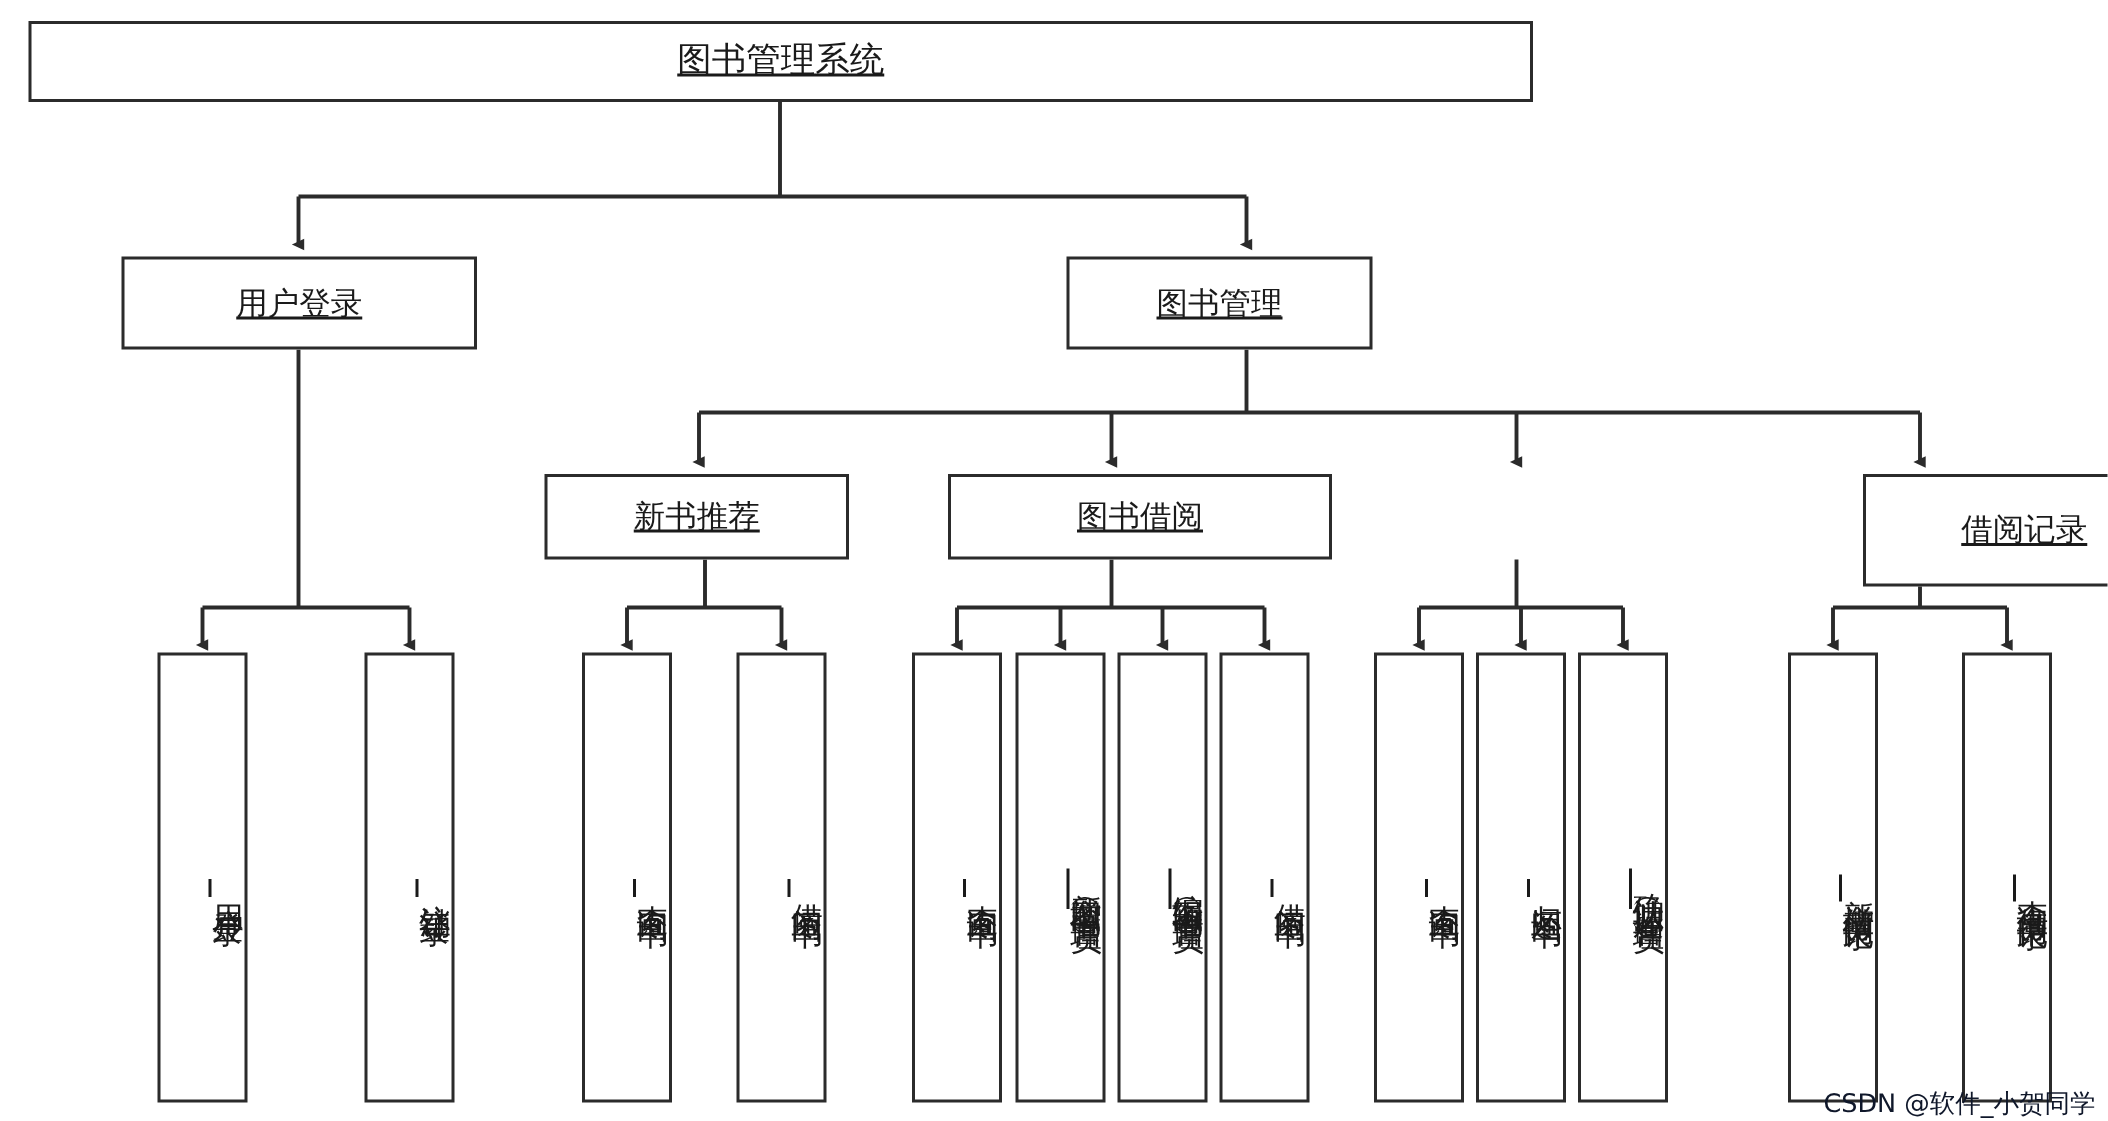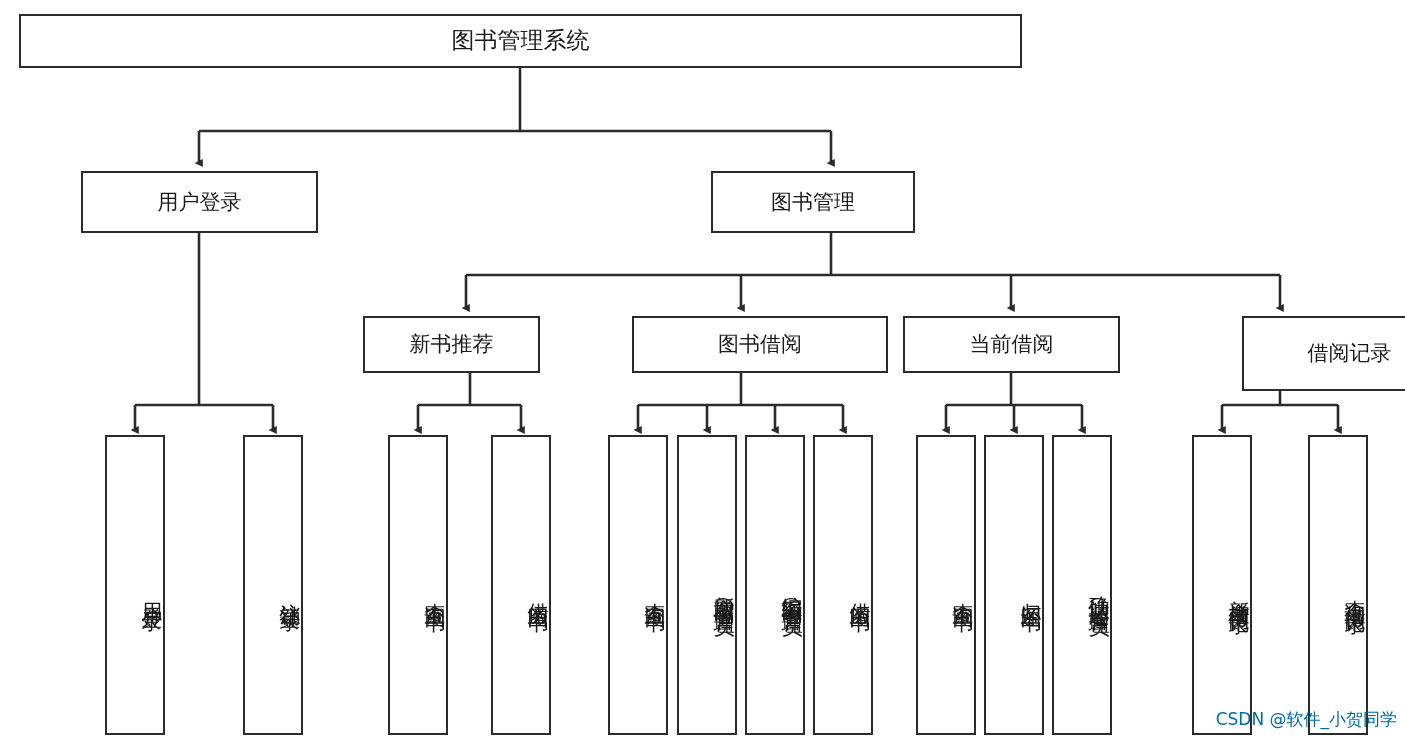--- a/index.html
+++ b/index.html
@@ -36,20 +36,21 @@
     align-items: center;
     justify-content: center;
     color: #1a1a1a;
     z-index: 2;
   }
   .node .label {
     display: block;
     text-align: right;
     line-height: 1.18;
     white-space: pre;
+    text-decoration: underline;
   }
   .level1 { font-size: 23px; }
   .level2 { font-size: 21px; }
   .level3 { font-size: 21px; }
   
   .leaf {
     writing-mode: vertical-rl;
     text-orientation: upright;
     align-items: flex-start;
     justify-content: center;
@@ -59,23 +60,23 @@
   .leaf .label {
     writing-mode: vertical-rl;
     text-orientation: upright;
     line-height: 1.05;
     letter-spacing: 3px;
     white-space: pre;
   }
   .watermark {
     position: absolute;
     right: 8px;
-    bottom: 16px;
+    bottom: 0;
     font-size: 17px;
-    color: #0369a1;
+    color: #0f172a;
     z-index: 5;
     white-space: nowrap;
   }
 </style>
 </head>
 <body>
 
 <div id="canvas">
 
   <svg id="wires" viewBox="0 0 1405 747">
@@ -132,29 +133,26 @@
     <span class="label">图书管理系统</span>
   </div>
 
   <div class="node level2" style="left:81px; top:171px; width:237px; height:62px;">
     <span class="label">用户登录</span>
   </div>
   <div class="node level2" style="left:711px; top:171px; width:204px; height:62px;">
     <span class="label">图书管理</span>
   </div>
 
-  <div class="node level3" style="left:363px; top:316px; width:177px; height:57px;">
+  <div class="node level3" style="left:363px; top:316px; width:203px; height:57px;">
     <span class="label">新书推荐</span>
   </div>
   <div class="node level3" style="left:632px; top:316px; width:256px; height:57px;">
     <span class="label">图书借阅</span>
   </div>
-  <div class="node level3" style="left:903px; top:316px; width:217px; height:57px;">
-    <span class="label">当前借阅</span>
-  </div>
   <div class="node level3" style="left:1242px; top:316px; width:215px; height:75px;">
     <span class="label">借阅记录</span>
   </div>
 
   <div class="node leaf" style="left:105px; top:435px; width:60px; height:300px;">
     <span class="label">用户登录</span>
   </div>
   <div class="node leaf" style="left:243px; top:435px; width:60px; height:300px;">
     <span class="label">注销登录</span>
   </div>

